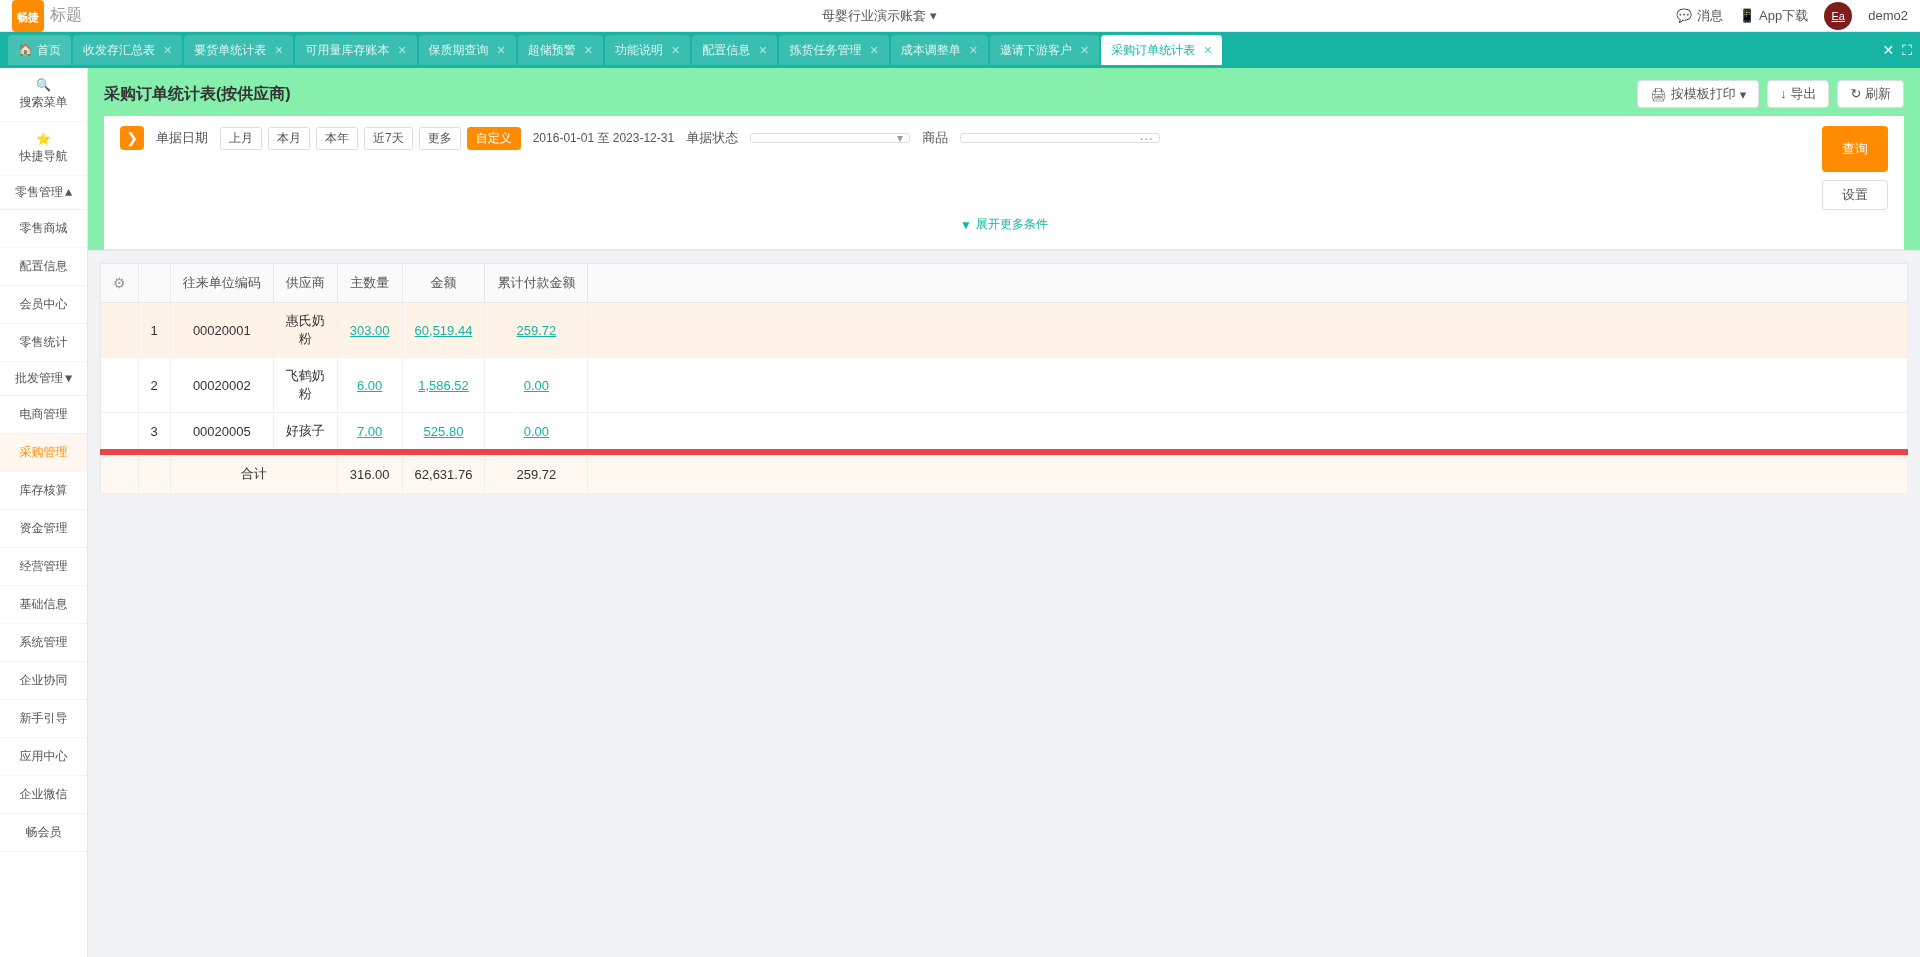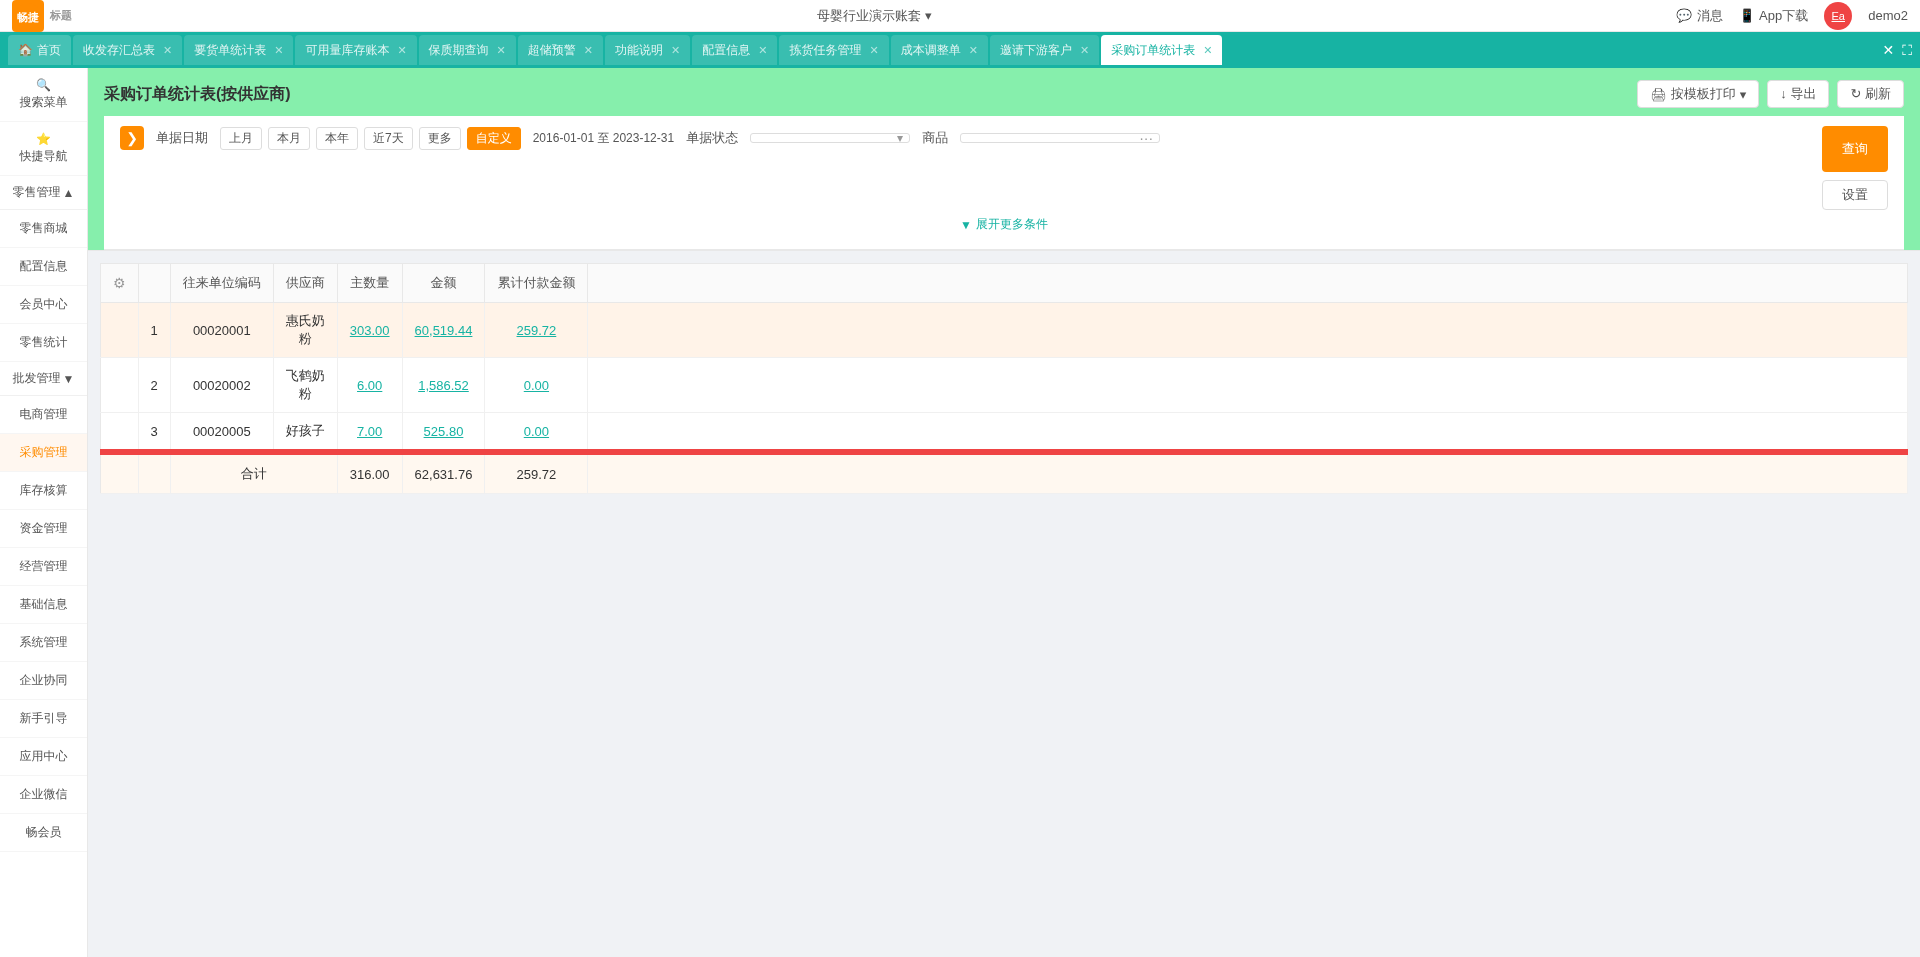--- a/index.html
+++ b/index.html
@@ -4,39 +4,39 @@
   <style>
     * { box-sizing: border-box; margin: 0; padding: 0; }
     body { font-family: 'Microsoft YaHei', Arial, sans-serif; font-size: 13px; background: #f5f5f5; display: flex; flex-direction: column; height: 100vh; overflow: hidden; }
 
     
     .top-bar { height: 32px; background: #fff; display: flex; align-items: center; justify-content: space-between; padding: 0 12px; border-bottom: 1px solid #e8e8e8; }
     .logo-area { display: flex; align-items: center; gap: 6px; }
     .logo-icon { width: 32px; height: 32px; background: #ff8c00; border-radius: 4px; display: flex; align-items: center; justify-content: center; color: white; font-size: 11px; font-weight: bold; }
     .top-right { display: flex; align-items: center; gap: 16px; color: #555; font-size: 13px; }
     .top-right span { cursor: pointer; display: flex; align-items: center; gap: 4px; }
-    .avatar { width: 28px; height: 28px; background: #ef4444; border-radius: 50%; display: flex; align-items: center; justify-content: center; color: white; font-size: 11px; text-decoration: underline; }
+    .avatar { width: 28px; height: 28px; background: #7f1d1d; border-radius: 50%; display: flex; align-items: center; justify-content: center; color: white; font-size: 11px; text-decoration: underline; }
     .workspace-selector { display: flex; align-items: center; gap: 4px; color: #555; font-size: 13px; cursor: pointer; }
 
     
     .nav-tabs { height: 36px; background: #17b3a3; display: flex; align-items: center; padding: 0 8px; gap: 2px; overflow-x: auto; }
     .nav-tab { height: 30px; padding: 0 10px; border-radius: 4px 4px 0 0; display: flex; align-items: center; gap: 4px; font-size: 12px; cursor: pointer; white-space: nowrap; color: rgba(255,255,255,0.85); background: rgba(255,255,255,0.15); }
     .nav-tab.active { background: #fff; color: #17b3a3; }
     .nav-tab .close-x { margin-left: 4px; opacity: 0.7; font-size: 11px; }
     .nav-tab.home { background: rgba(255,255,255,0.2); }
     .nav-right-icons { margin-left: auto; display: flex; align-items: center; gap: 8px; color: white; font-size: 16px; cursor: pointer; }
 
     
     .main-layout { display: flex; flex: 1; overflow: hidden; }
 
     
     .sidebar { width: 88px; background: #fff; border-right: 1px solid #e8e8e8; display: flex; flex-direction: column; overflow-y: auto; }
     .sidebar-item { padding: 10px 4px; text-align: center; font-size: 12px; color: #555; cursor: pointer; border-bottom: 1px solid #f5f5f5; display: flex; flex-direction: column; align-items: center; gap: 2px; }
     .sidebar-item.active { color: #ff8c00; background: #fff7f0; }
-    .sidebar-section-header { padding: 8px 4px; text-align: center; font-size: 12px; color: #555; cursor: pointer; display: flex; align-items: center; justify-content: center; gap: 2px; border-bottom: 1px solid #f0f0f0; }
+    .sidebar-section-header { padding: 8px 4px; text-align: center; font-size: 12px; color: #555; cursor: pointer; display: flex; align-items: center; justify-content: center; gap: 2px; border-bottom: 1px solid #f0f0f0; font-family: Liberation Mono, monospace; }
 
     
     .content-area { flex: 1; display: flex; flex-direction: column; overflow: hidden; background: #f0f2f5; }
 
     
     .page-header { background: #86efac; padding: 12px 16px 0; border-bottom: 1px solid #e8e8e8; }
     .page-title-row { display: flex; align-items: center; justify-content: space-between; margin-bottom: 8px; }
     .page-title { font-size: 16px; font-weight: bold; color: #333; }
     .header-actions { display: flex; align-items: center; gap: 8px; }
     .btn-print { padding: 4px 12px; border: 1px solid #ddd; border-radius: 4px; background: #fff; cursor: pointer; font-size: 13px; color: #555; display: flex; align-items: center; gap: 4px; }
@@ -78,21 +78,21 @@
 <body>
 
 <div class="top-bar">
   <div class="logo-area">
     <div class="logo-icon">
       <svg width="28" height="28" viewBox="0 0 28 28">
         <circle cx="14" cy="14" r="13" fill="#ff8c00"></circle>
         <text x="14" y="19" text-anchor="middle" fill="white" font-size="11" font-family="Arial">畅捷</text>
       </svg>
     </div>
-    <span style="font-size:11px;color:#999;font-weight:bold;">标题</span>
+    <span style="font-size:16px;color:#999;">标题</span>
   </div>
   <div class="workspace-selector">
     <span>母婴行业演示账套</span>
     <span>▾</span>
   </div>
   <div class="top-right">
     <span>
       <span>💬</span>
       <span>消息</span>
     </span>

